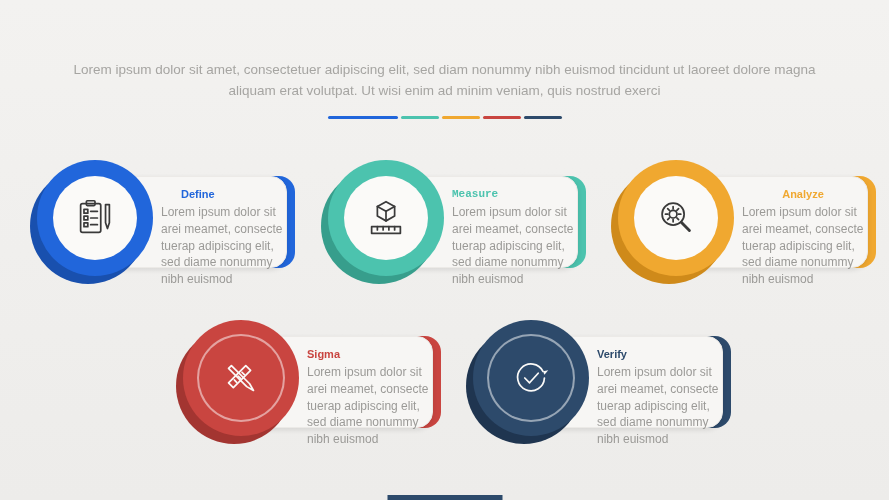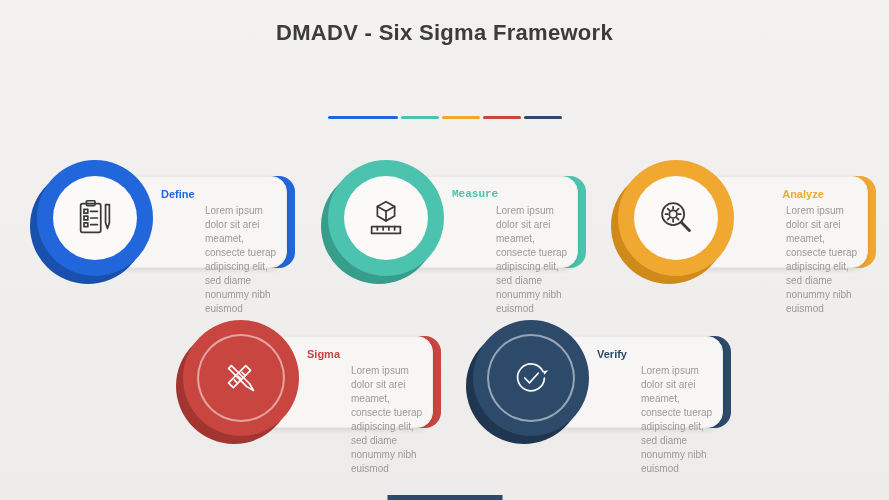--- a/index.html
+++ b/index.html
@@ -28,30 +28,30 @@
   }
   .circle-shadow { position: absolute; left: -7px; top: 8px; width: 116px; height: 116px; border-radius: 50%; }
   .circle {
     position: absolute; left: 0; top: 0; width: 116px; height: 116px; border-radius: 50%;
     display: flex; align-items: center; justify-content: center;
   }
   .inner { width: 84px; height: 84px; border-radius: 50%; display: flex; align-items: center; justify-content: center; }
   .item.filled .inner { box-shadow: 0 0 0 2px rgba(255,255,255,.5); }
   .text { position: absolute; left: 124px; top: 28px; width: 122px; }
   .item-title { font-size: 11px; font-weight: 700; margin-bottom: 4px; }
-  .item-body { font-size: 10px; line-height: 1.4; color: #9b9a97; margin-left: 44px; }
+  .item-body { font-size: 12px; line-height: 1.4; color: #9b9a97; }
   .footer-bar { position: absolute; left: 50%; transform: translateX(-50%); bottom: 0; width: 115px; height: 5px; }
   svg { display: block; }
 </style>
 </head>
 <body>
 
 <div class="canvas">
 
-  <div class="main-title">DMADV - Six Sigma Framework</div>
+  <div class="subtitle">Lorem ipsum dolor sit amet, consectetuer adipiscing elit, sed diam nonummy nibh euismod tincidunt ut laoreet dolore magna aliquam erat volutpat. Ut wisi enim ad minim veniam, quis nostrud exerci</div>
 
   <div class="divider">
     <span style="background: rgb(33, 102, 219);"></span>
     <span style="background: rgb(76, 195, 174);"></span>
     <span style="background: rgb(240, 168, 48);"></span>
     <span style="background: rgb(201, 69, 64);"></span>
     <span style="background: rgb(45, 74, 107);"></span>
   </div>
 
   <div class="item" style="left:37px; top:160px;">
@@ -67,21 +67,21 @@
             <line x1="19.5" y1="17" x2="26.5" y2="17"></line>
           <rect x="12.5" y="22" width="4" height="4"></rect>
             <line x1="19.5" y1="24" x2="26.5" y2="24"></line>
           <rect x="12.5" y="29" width="4" height="4"></rect>
             <line x1="19.5" y1="31" x2="26.5" y2="31"></line>
           <path d="M35 10 h4 v19 l-2 6 -2 -6 z"></path>
         </svg>
       </div>
     </div>
     <div class="text">
-      <div class="item-title" style="color: rgb(33, 102, 219);">Define</div>
+      <div class="item-title" style="color: rgb(33, 102, 219); margin-left: 20px;">Define</div>
       <div class="item-body">Lorem ipsum dolor sit arei meamet, consecte tuerap adipiscing elit, sed diame nonummy nibh euismod</div>
     </div>
   </div>
 
   <div class="item" style="left:328px; top:160px;">
     <div class="accent" style="background: rgb(76, 195, 174);"></div>
     <div class="card"></div>
     <div class="circle-shadow" style="background: rgb(55, 158, 140);"></div>
     <div class="circle" style="background: rgb(76, 195, 174);">
       <div class="inner" style="background: rgb(251, 250, 248); color: rgb(58, 58, 58);">

